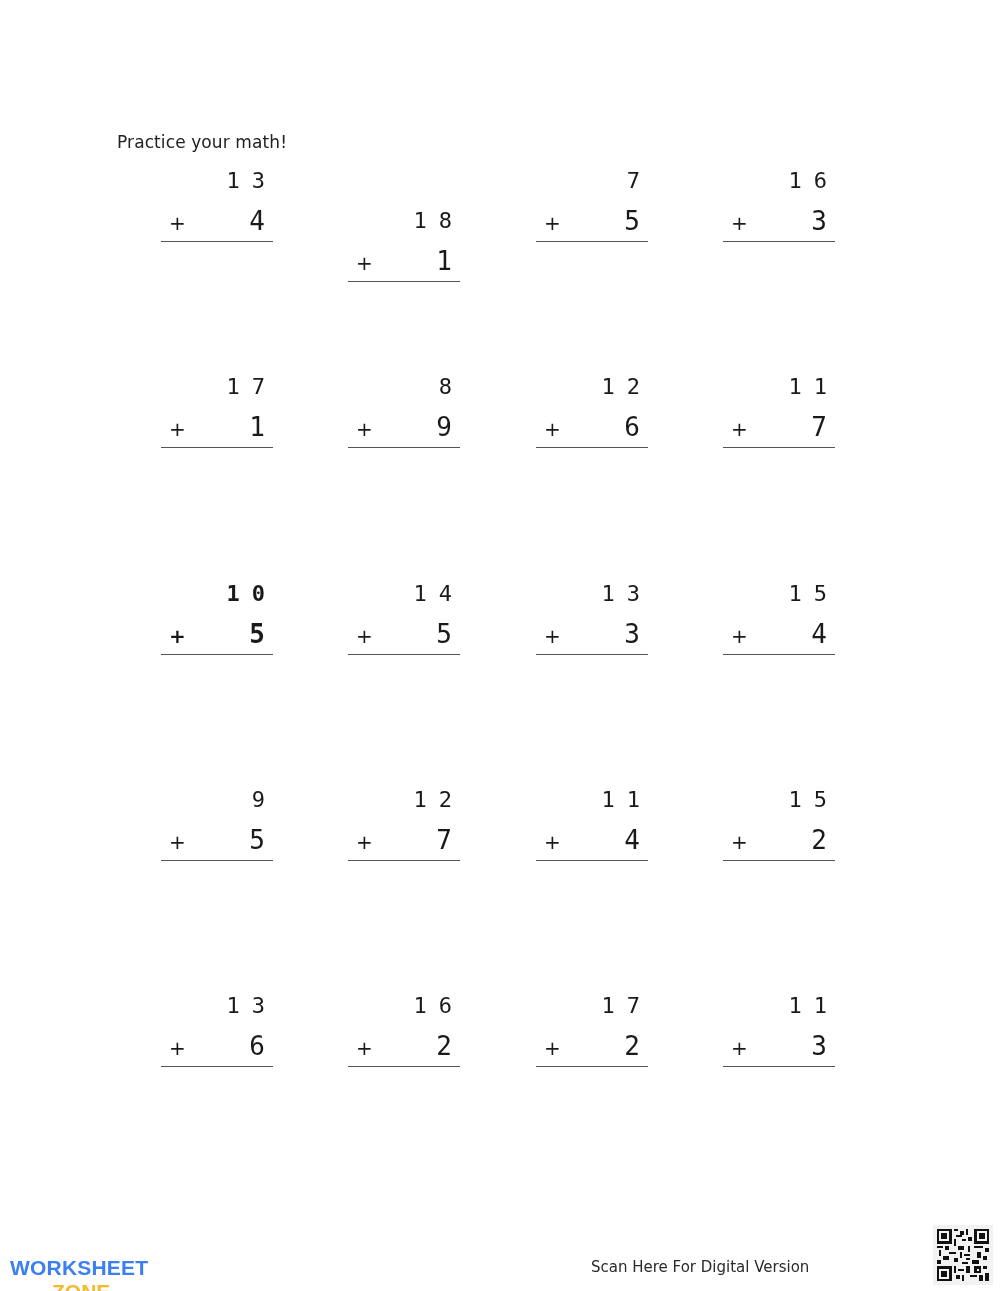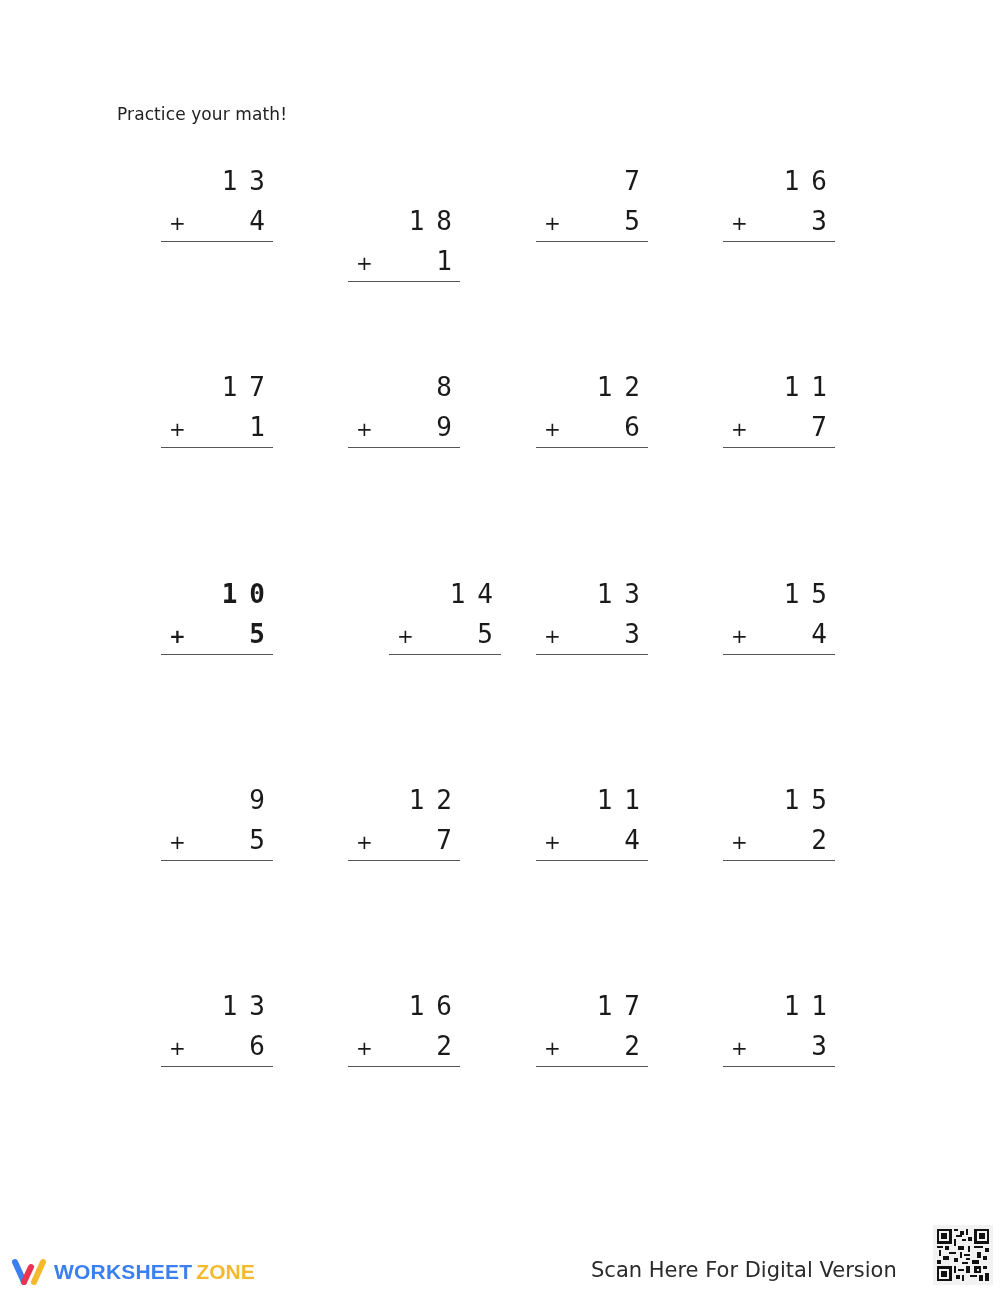--- a/index.html
+++ b/index.html
@@ -11,36 +11,36 @@
       width: 1000px;
       height: 1291px;
       position: relative;
       overflow: hidden;
       font-family: "DejaVu Sans", sans-serif;
       color: #1a1a1a;
     }
     .instructions {
       position: absolute;
       left: 117px;
-      top: 104px;
+      top: 132px;
       font-size: 17px;
       color: #222;
       letter-spacing: 0.1px;
     }
     .problem {
       position: absolute;
       width: 112px;
       height: 90px;
     }
     .problem .top {
       position: absolute;
       right: 8px;
       top: 0;
       font-family: "DejaVu Sans Mono", monospace;
-      font-size: 26px;
+      font-size: 22px;
       letter-spacing: 12px;
       margin-right: -12px;
       line-height: 30px;
       color: #1a1a1a;
     }
     .problem .plus {
       position: absolute;
       left: 8px;
       top: 42px;
       font-size: 20px;
@@ -67,20 +67,21 @@
       height: 0;
       border-top: 1.5px solid #555;
     }
     .footer-logo {
       position: absolute;
       left: 10px;
       top: 1256px;
       display: flex;
       align-items: center;
       height: 32px;
+      flex-direction: column;
     }
     .footer-logo svg {
       width: 38px;
       height: 30px;
       margin-right: 6px;
     }
     .logo-text-a {
       font-family: "Liberation Sans", sans-serif;
       font-weight: bold;
       font-size: 21px;
@@ -92,21 +93,21 @@
       font-weight: bold;
       font-size: 21px;
       color: #f5b92e;
       margin-left: 4px;
     }
     .scan-text {
       position: absolute;
       left: 591px;
       top: 1258px;
       font-family: "DejaVu Sans", sans-serif;
-      font-size: 21px;
+      font-size: 15px;
       color: #2a2a2a;
     }
     .qr {
       position: absolute;
       left: 933px;
       top: 1225px;
       width: 60px;
       height: 60px;
       background: #f2f2f2;
       display: flex;
@@ -172,21 +173,21 @@
         <span class="plus">+</span>
         <span class="bottom">7</span>
         <div class="rule"></div>
       </div>
       <div class="problem" style="left: 161px; top: 579px; font-weight: bold;">
         <span class="top">10</span>
         <span class="plus">+</span>
         <span class="bottom">5</span>
         <div class="rule"></div>
       </div>
-      <div class="problem" style="left: 348px; top: 579px; margin-left: 41px;">
+      <div class="problem" style="left: 348px; top: 579px;">
         <span class="top">14</span>
         <span class="plus">+</span>
         <span class="bottom">5</span>
         <div class="rule"></div>
       </div>
       <div class="problem" style="left: 536px; top: 579px;">
         <span class="top">13</span>
         <span class="plus">+</span>
         <span class="bottom">3</span>
         <div class="rule"></div>

